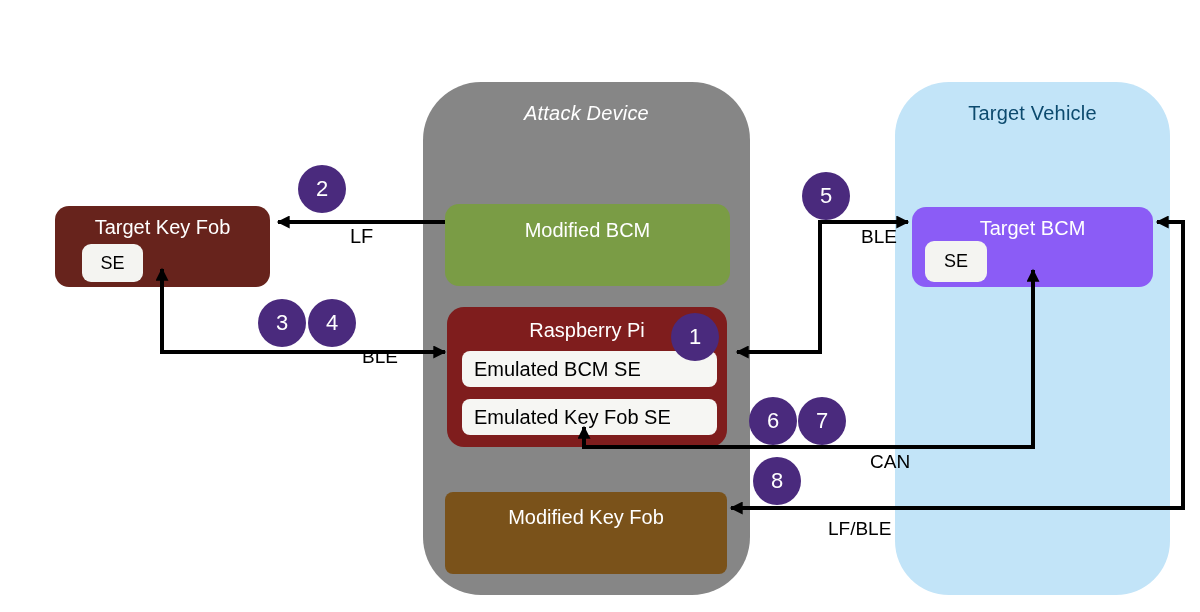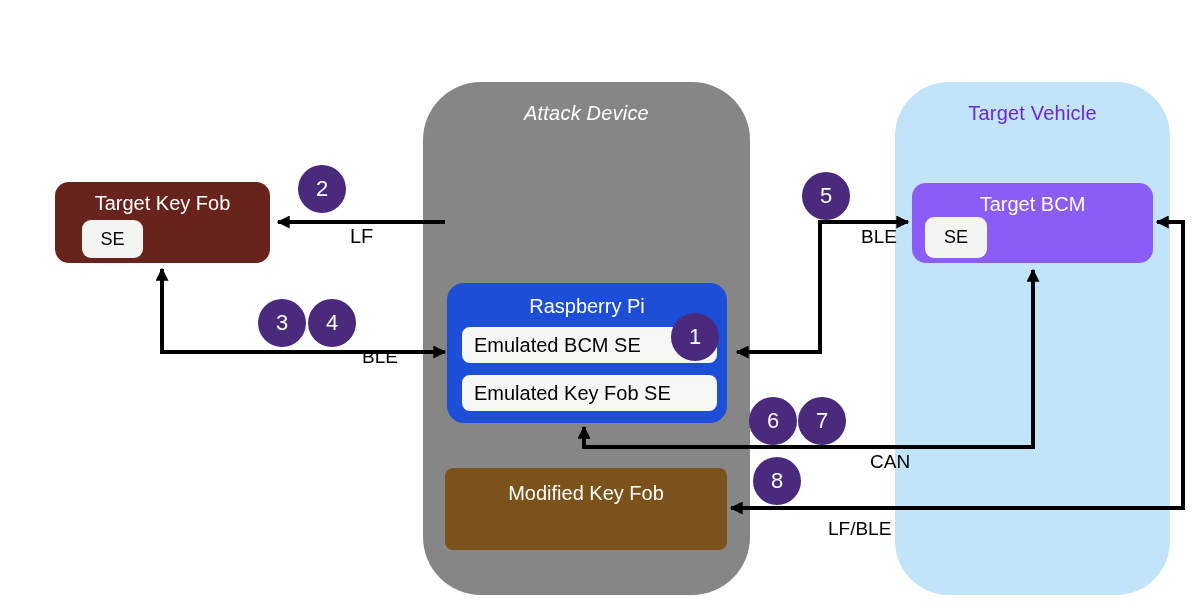--- a/index.html
+++ b/index.html
@@ -8,31 +8,31 @@
     font-family:"Liberation Sans", sans-serif; overflow:hidden;
   }
 
   
   .group { position:absolute; top:82px; height:513px; }
   .group-attack { left:423px; width:327px; background:#868686; border-radius:58px; }
   .group-vehicle { left:895px; width:275px; background:#c2e4f8; border-radius:54px; }
   .group-title { position:absolute; top:20px; left:0; width:100%; text-align:center;
                  font-size:20px; letter-spacing:.2px; }
   .group-attack .group-title { color:#ffffff;font-style:italic; }
-  .group-vehicle .group-title { color:#6d28d9; }
+  .group-vehicle .group-title { color:#0c4a6e; }
 
   
-  .node { position:absolute; border-radius:14px; }
+  .node { position:absolute; border-radius:14px;margin-top:24px; }
   .node-label { position:absolute; left:0; width:100%; text-align:center;
                 color:#ffffff; font-size:20px; }
   .n-target-key-fob { left:55px;  top:182px; width:215px; height:81px; background:#67231c; }
   .n-target-key-fob .node-label { top:10px; }
   .n-modified-bcm   { left:445px; top:180px; width:285px; height:82px; background:#7a9c45; }
   .n-modified-bcm .node-label { top:15px; }
-  .n-raspberry-pi   { left:447px; top:283px; width:280px; height:140px; background:#1d4ed8; border-radius:17px; }
+  .n-raspberry-pi   { left:447px; top:283px; width:280px; height:140px; background:#7f1d1d; border-radius:17px; }
   .n-raspberry-pi .node-label { top:12px; }
   .n-modified-key-fob { left:445px; top:468px; width:282px; height:82px; background:#7a521a;border-radius:8px; }
   .n-modified-key-fob .node-label { top:14px; }
   .n-target-bcm     { left:912px; top:183px; width:241px; height:80px; background:#8b5cf6; }
   .n-target-bcm .node-label { top:10px; }
 
   .se-chip { position:absolute; background:#f4f4f1; border-radius:9px; color:#000;
              font-size:18px; display:flex; align-items:center; justify-content:center; }
   .n-target-key-fob .se-chip { left:27px; top:38px; width:61px; height:38px; }
   .n-target-bcm .se-chip     { left:13px; top:34px; width:62px; height:41px; }
@@ -74,20 +74,23 @@
   </div>
   <div class="group group-vehicle">
     <div class="group-title">Target Vehicle</div>
   </div>
 
   <div class="node n-target-key-fob">
     <div class="node-label">Target Key Fob</div>
     <div class="se-chip">SE</div>
   </div>
 
+  <div class="node n-modified-bcm">
+    <div class="node-label">Modified BCM</div>
+  </div>
 
   <div class="node n-raspberry-pi">
     <div class="node-label">Raspberry Pi</div>
     <div class="pi-sub pi-sub-1">Emulated BCM SE</div>
     <div class="pi-sub pi-sub-2">Emulated Key Fob SE</div>
   </div>
 
   <div class="node n-modified-key-fob">
     <div class="node-label">Modified Key Fob</div>
   </div>

